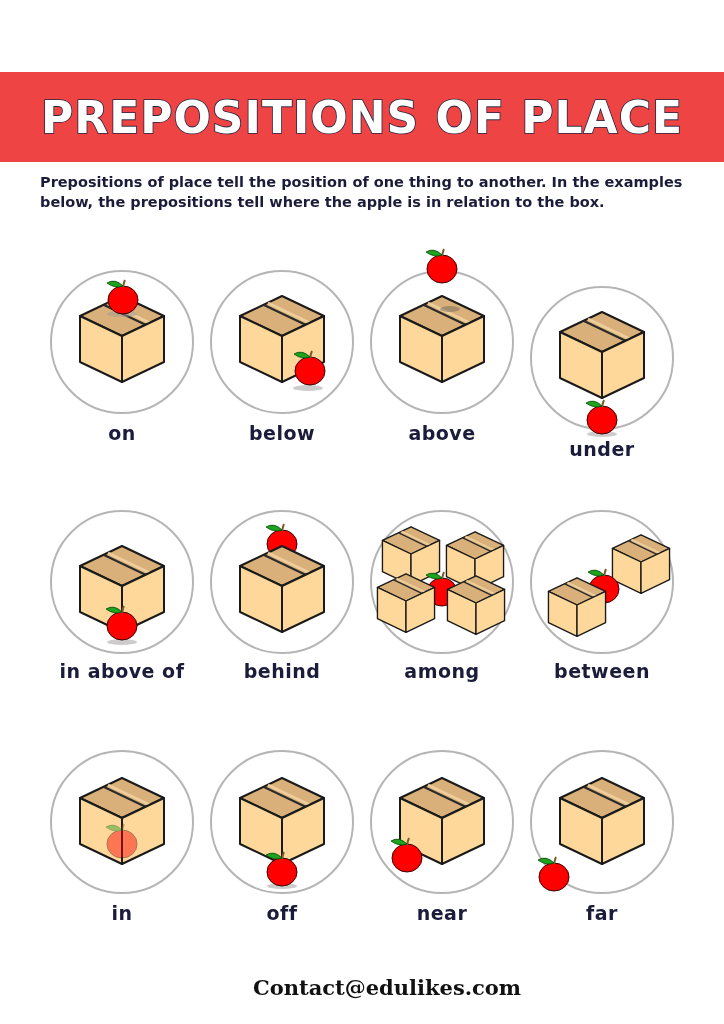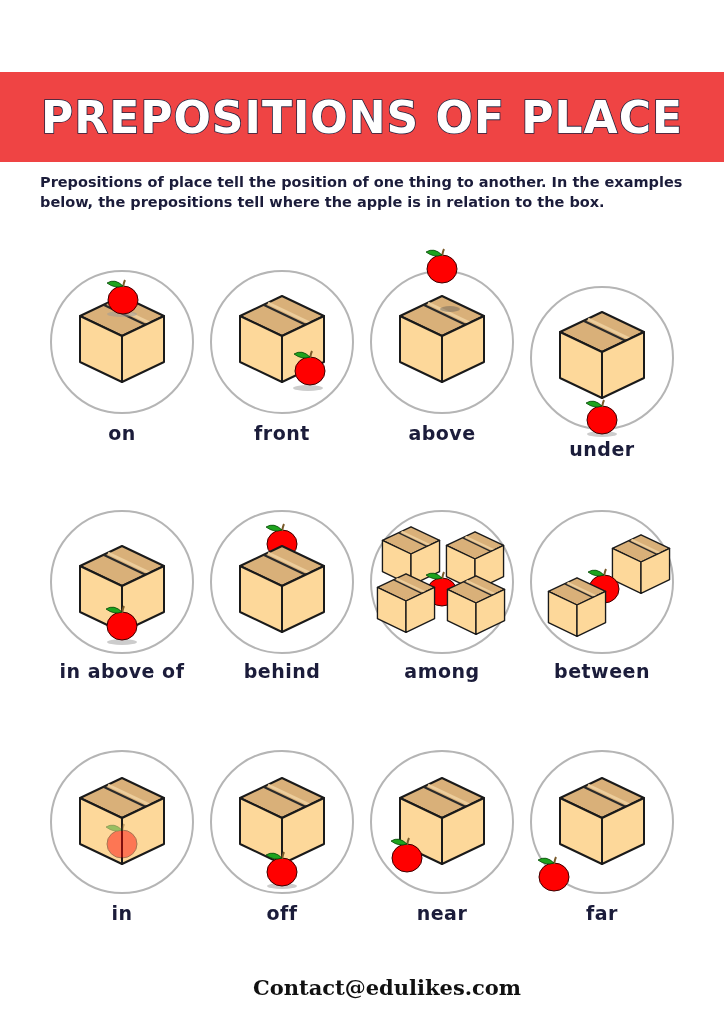--- a/index.html
+++ b/index.html
@@ -55,21 +55,21 @@
   <div class="label" style="top:160px">on</div>
 </div>
 
 <div class="card" style="left:202px;top:262px;">
   <svg width="160" height="160">
     <circle cx="80" cy="80" r="71" fill="#fff" stroke="#b5b5b5" stroke-width="2"></circle>
     <use href="#box" x="80" y="74"></use>
     <use href="#shadow" x="106" y="126"></use>
     <use href="#apple" x="108" y="107"></use>
   </svg>
-  <div class="label" style="top:160px">front</div>
+  <div class="label" style="top:160px">below</div>
 </div>
 
 <div class="card" style="left:362px;top:262px;">
   <svg width="160" height="160">
     <circle cx="80" cy="80" r="71" fill="#fff" stroke="#b5b5b5" stroke-width="2"></circle>
     <use href="#box" x="80" y="74"></use>
     <ellipse cx="88" cy="47" rx="10" ry="3" fill="#555" opacity="0.4"></ellipse>
     <use href="#apple" x="80" y="5"></use>
   </svg>
   <div class="label" style="top:160px">above</div>

